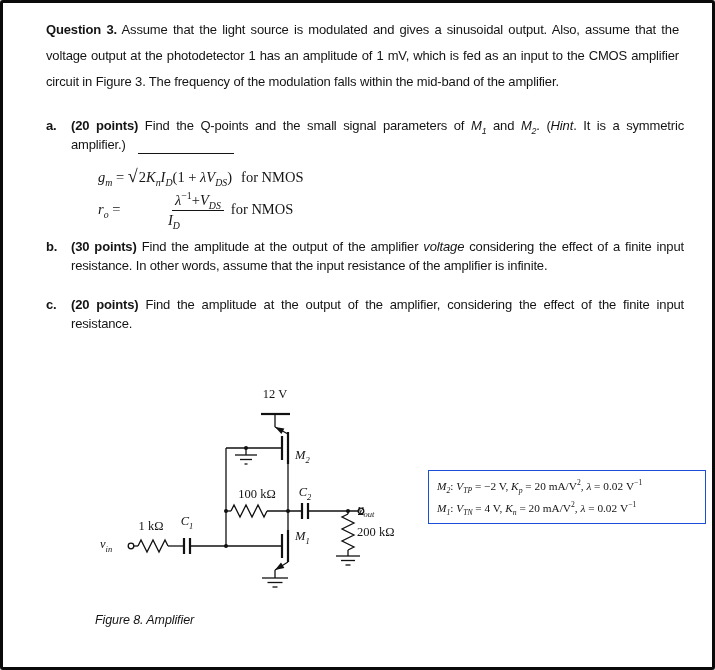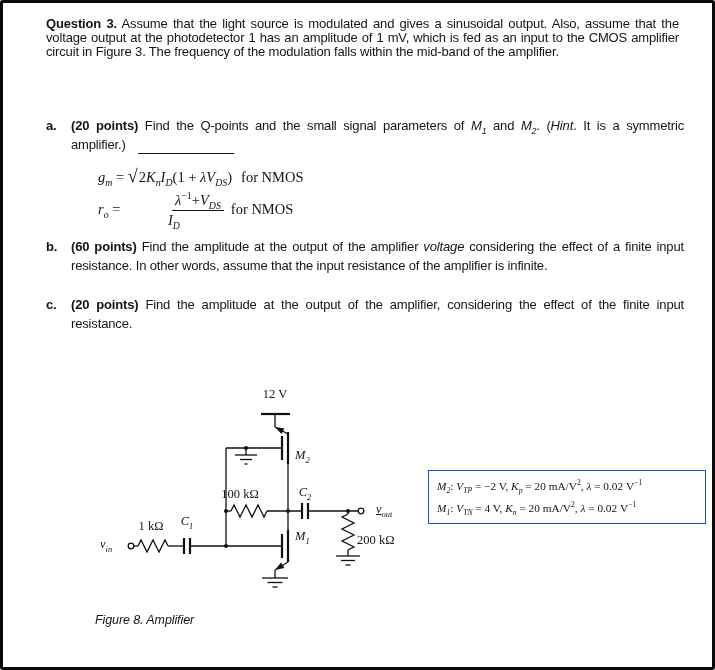--- a/index.html
+++ b/index.html
@@ -3,21 +3,21 @@
 <meta charset="utf-8">
 <style>
   * { margin:0; padding:0; box-sizing:border-box; }
   html, body { width:715px; height:670px; background:#d9d9d9; }
   .page {
     position:absolute; left:0; top:0; width:715px; height:670px;
     background:#ffffff; border:3px solid #0a0a0a; border-radius:3px;
     font-family:"Liberation Sans", sans-serif; color:#141414; overflow:hidden;
   }
   .abs { position:absolute; }
-  .para { font-size:13px; line-height:14px; letter-spacing:-0.15px; text-align:justify; }
+  .para { font-size:13px; line-height:26px; letter-spacing:-0.15px; text-align:justify; }
   .item { display:flex; font-size:13px; line-height:19px; letter-spacing:-0.15px; }
   .item .marker { width:25px; flex:0 0 25px; font-weight:700; }
   .item .itext { flex:1; text-align:justify; }
   b { font-weight:700; }
   .it { font-style:italic; }
   sub, sup { font-size:0.68em; line-height:0; }
   .math { font-family:"Liberation Serif", serif; white-space:nowrap; }
   .frac { display:inline-flex; flex-direction:column; text-align:center; vertical-align:middle; line-height:1.15; }
   .frac .num { border-bottom:1.2px solid #141414; padding:0 3px 1px 3px;margin-left:48px; }
   .frac .den { padding:1px 3px 0 3px; }
@@ -54,21 +54,21 @@
 
   <div class="abs math" style="left:95px; top:189px; font-size:14.5px;">
     <span><span class="it">r</span><sub class="it">o</sub><span> = </span></span><span class="frac">
         <span class="num"><span class="it">λ</span><sup>−1</sup><span>+</span><span class="it">V</span><sub class="it">DS</sub></span>
         <span class="den"><span class="it">I</span><sub class="it">D</sub></span>
       </span><span class="mfor">for NMOS</span>
   </div>
 
   <div class="abs item" style="left:43px; top:234px; width:638px;">
     <span class="marker">b.</span>
-    <span class="itext"><b>(60 points)</b><span><span> Find the amplitude at the output of the amplifier </span><span class="it">voltage</span><span> considering the effect of a finite input resistance. In other words, assume that the input resistance of the amplifier is infinite.</span></span></span>
+    <span class="itext"><b>(30 points)</b><span><span> Find the amplitude at the output of the amplifier </span><span class="it">voltage</span><span> considering the effect of a finite input resistance. In other words, assume that the input resistance of the amplifier is infinite.</span></span></span>
   </div>
 
   <div class="abs item" style="left:43px; top:292px; width:638px;">
     <span class="marker">c.</span>
     <span class="itext"><b>(20 points)</b><span><span> Find the amplitude at the output of the amplifier, considering the effect of the finite input resistance.</span></span></span>
   </div>
 
 
   <div class="abs" id="circuit" style="left:95px; top:383px;">
     <svg viewBox="0 0 340 240" width="340" height="240">
@@ -153,24 +153,24 @@
         <circle class="dot" cx="128" cy="125" r="2"></circle>
         <circle class="dot" cx="190" cy="125" r="2"></circle>
         <circle class="dot" cx="250" cy="125" r="2"></circle>
         <circle class="dot" cx="128" cy="160" r="2"></circle>
         <circle class="dot" cx="148" cy="62" r="2"></circle>
       </g>
     </svg>
 
     <div class="clabel" style="left:159px; top:2px; width:36px; text-align:center;">12 V</div>
     <div class="clabel" style="left:197px; top:63px;text-align:right;"><span class="it">M</span><sub class="it">2</sub></div>
-    <div class="clabel" style="left:121px; top:102px; width:42px; text-align:center;">100 kΩ</div>
+    <div class="clabel" style="left:138px; top:102px; width:42px; text-align:center;">100 kΩ</div>
     <div class="clabel" style="left:199px; top:100px; width:16px; text-align:center;"><span class="it">C</span><sub class="it">2</sub></div>
-    <div class="clabel" style="left:278px; top:117px;text-decoration:underline;"><span class="it">v</span><sub class="it">out</sub></div>
-    <div class="clabel" style="left:259px; top:148px;">200 kΩ</div>
+    <div class="clabel" style="left:260px; top:117px;text-decoration:underline;"><span class="it">v</span><sub class="it">out</sub></div>
+    <div class="clabel" style="left:259px; top:140px;">200 kΩ</div>
     <div class="clabel" style="left:197px; top:144px;"><span class="it">M</span><sub class="it">1</sub></div>
     <div class="clabel" style="left:36px; top:134px; width:34px; text-align:center;">1 kΩ</div>
     <div class="clabel" style="left:80px; top:129px; width:18px; text-align:center;"><span class="it">C</span><sub class="it">1</sub></div>
     <div class="clabel" style="left:2px; top:152px;"><span class="it">v</span><sub class="it">in</sub></div>
   </div>
 
   <div class="abs" id="params-box" style="left:425px; top:467px; width:278px;">
     <div class="pline"><span class="it">M</span><sub class="it">2</sub><span>: </span><span class="it">V</span><sub class="it">TP</sub><span> = −2 V, </span><span class="it">K</span><sub class="it">p</sub><span> = 20 mA/V</span><sup>2</sup><span>, </span><span class="it">λ</span><span> = 0.02 V</span><sup>−1</sup></div>
     <div class="pline"><span class="it">M</span><sub class="it">1</sub><span>: </span><span class="it">V</span><sub class="it">TN</sub><span> = 4 V, </span><span class="it">K</span><sub class="it">n</sub><span> = 20 mA/V</span><sup>2</sup><span>, </span><span class="it">λ</span><span> = 0.02 V</span><sup>−1</sup></div>
   </div>

